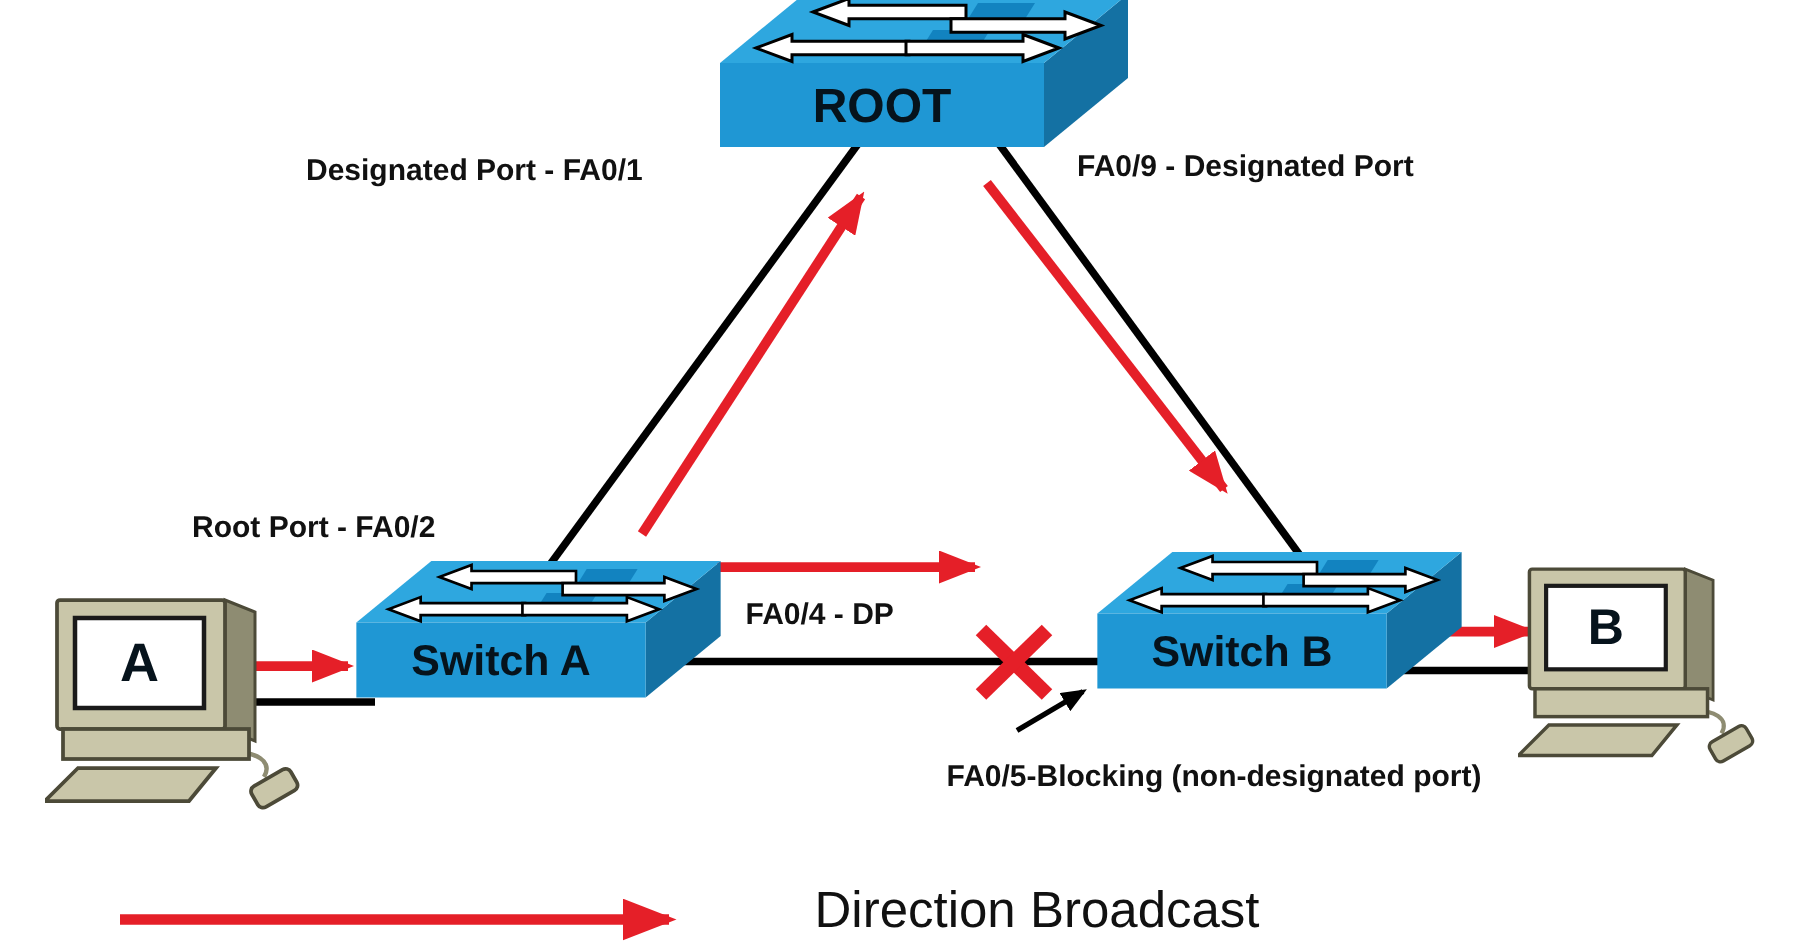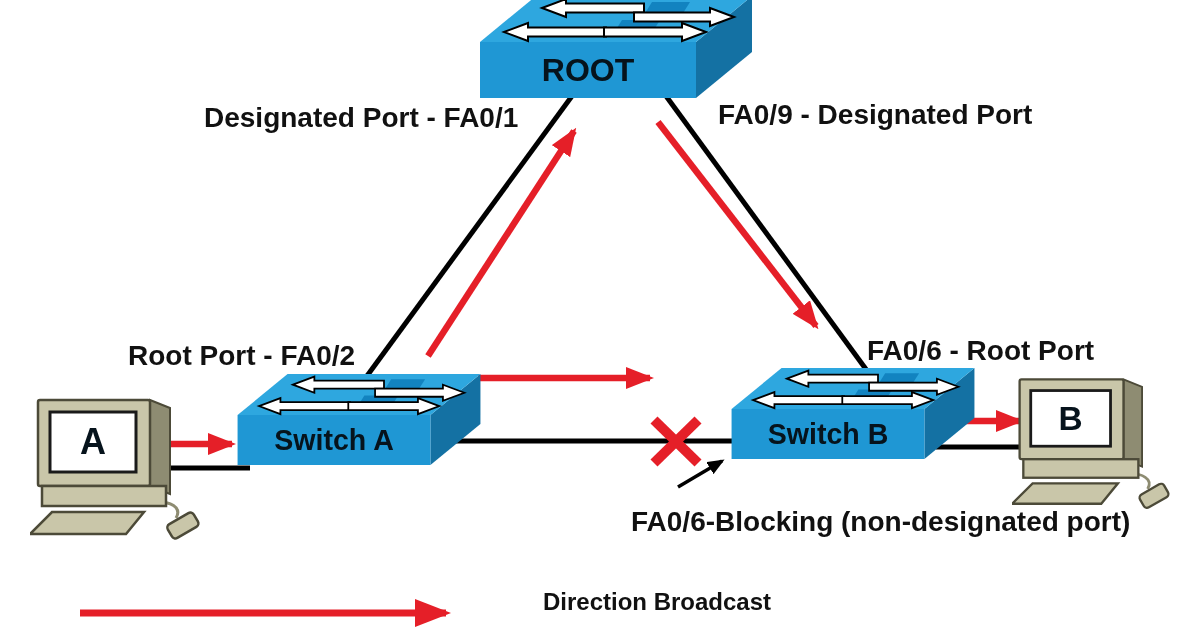--- a/index.html
+++ b/index.html
@@ -5,24 +5,24 @@
   *{box-sizing:border-box}
   html,body{margin:0;padding:0;background:#fff}
   .stage{
     position:relative;width:1198px;height:628px;overflow:hidden;background:#fff;
     font-family:"Liberation Sans",sans-serif;
     text-align:center;
   }
   .overlay{position:absolute;left:0;top:0;z-index:1}
   .node{position:absolute;z-index:2}
   .lbl{
-    position:absolute;z-index:3;font-weight:bold;font-size:28px;line-height:1.1;
+    position:absolute;z-index:3;font-weight:bold;font-size:20px;line-height:1.1;
     color:var(--text,#111);white-space:nowrap;
   }
-  .lbl.regular{font-weight:700;font-size:24px}
+  .lbl.regular{font-weight:400;font-size:34px}
 
   
   .sw-top{fill:var(--switch-top,#2EA7DF)}
   .sw-front{fill:var(--switch-front,#1F97D4)}
   .sw-side{fill:var(--switch-side,#1471A3)}
   .sw-bar{fill:var(--switch-bar,#1283C0)}
   .sw-arrow{fill:#fff;stroke:#000;stroke-width:2}
   .sw-label{font:bold 32px "Liberation Sans",sans-serif;fill:#06131c}
 
   
@@ -129,18 +129,18 @@
   </svg>
 
   <svg class="node" style="left:1012px;top:372px" width="172" height="141" viewBox="0 0 185 152">
     <use href="#computer-shape"></use>
     <text class="pc-label" x="63" y="62" text-anchor="middle">B</text>
   </svg>
 
   <div class="lbl" style="left:204px;top:103px">Designated Port - FA0/1</div>
   <div class="lbl" style="left:718px;top:100px">FA0/9 - Designated Port</div>
   <div class="lbl" style="left:128px;top:341px">Root Port - FA0/2</div>
-  <div class="lbl" style="left:867px;top:336px">FA0/6 - Root Port</div>
-  <div class="lbl" style="left:631px;top:507px">FA0/6-Blocking (non-designated port)</div>
+  <div class="lbl" style="left:497px;top:399px">FA0/4 - DP</div>
+  <div class="lbl" style="left:631px;top:507px">FA0/5-Blocking (non-designated port)</div>
 
   <div class="lbl regular" style="left:543px;top:589px">Direction Broadcast</div>
 
 </div>
 
 </body></html>

